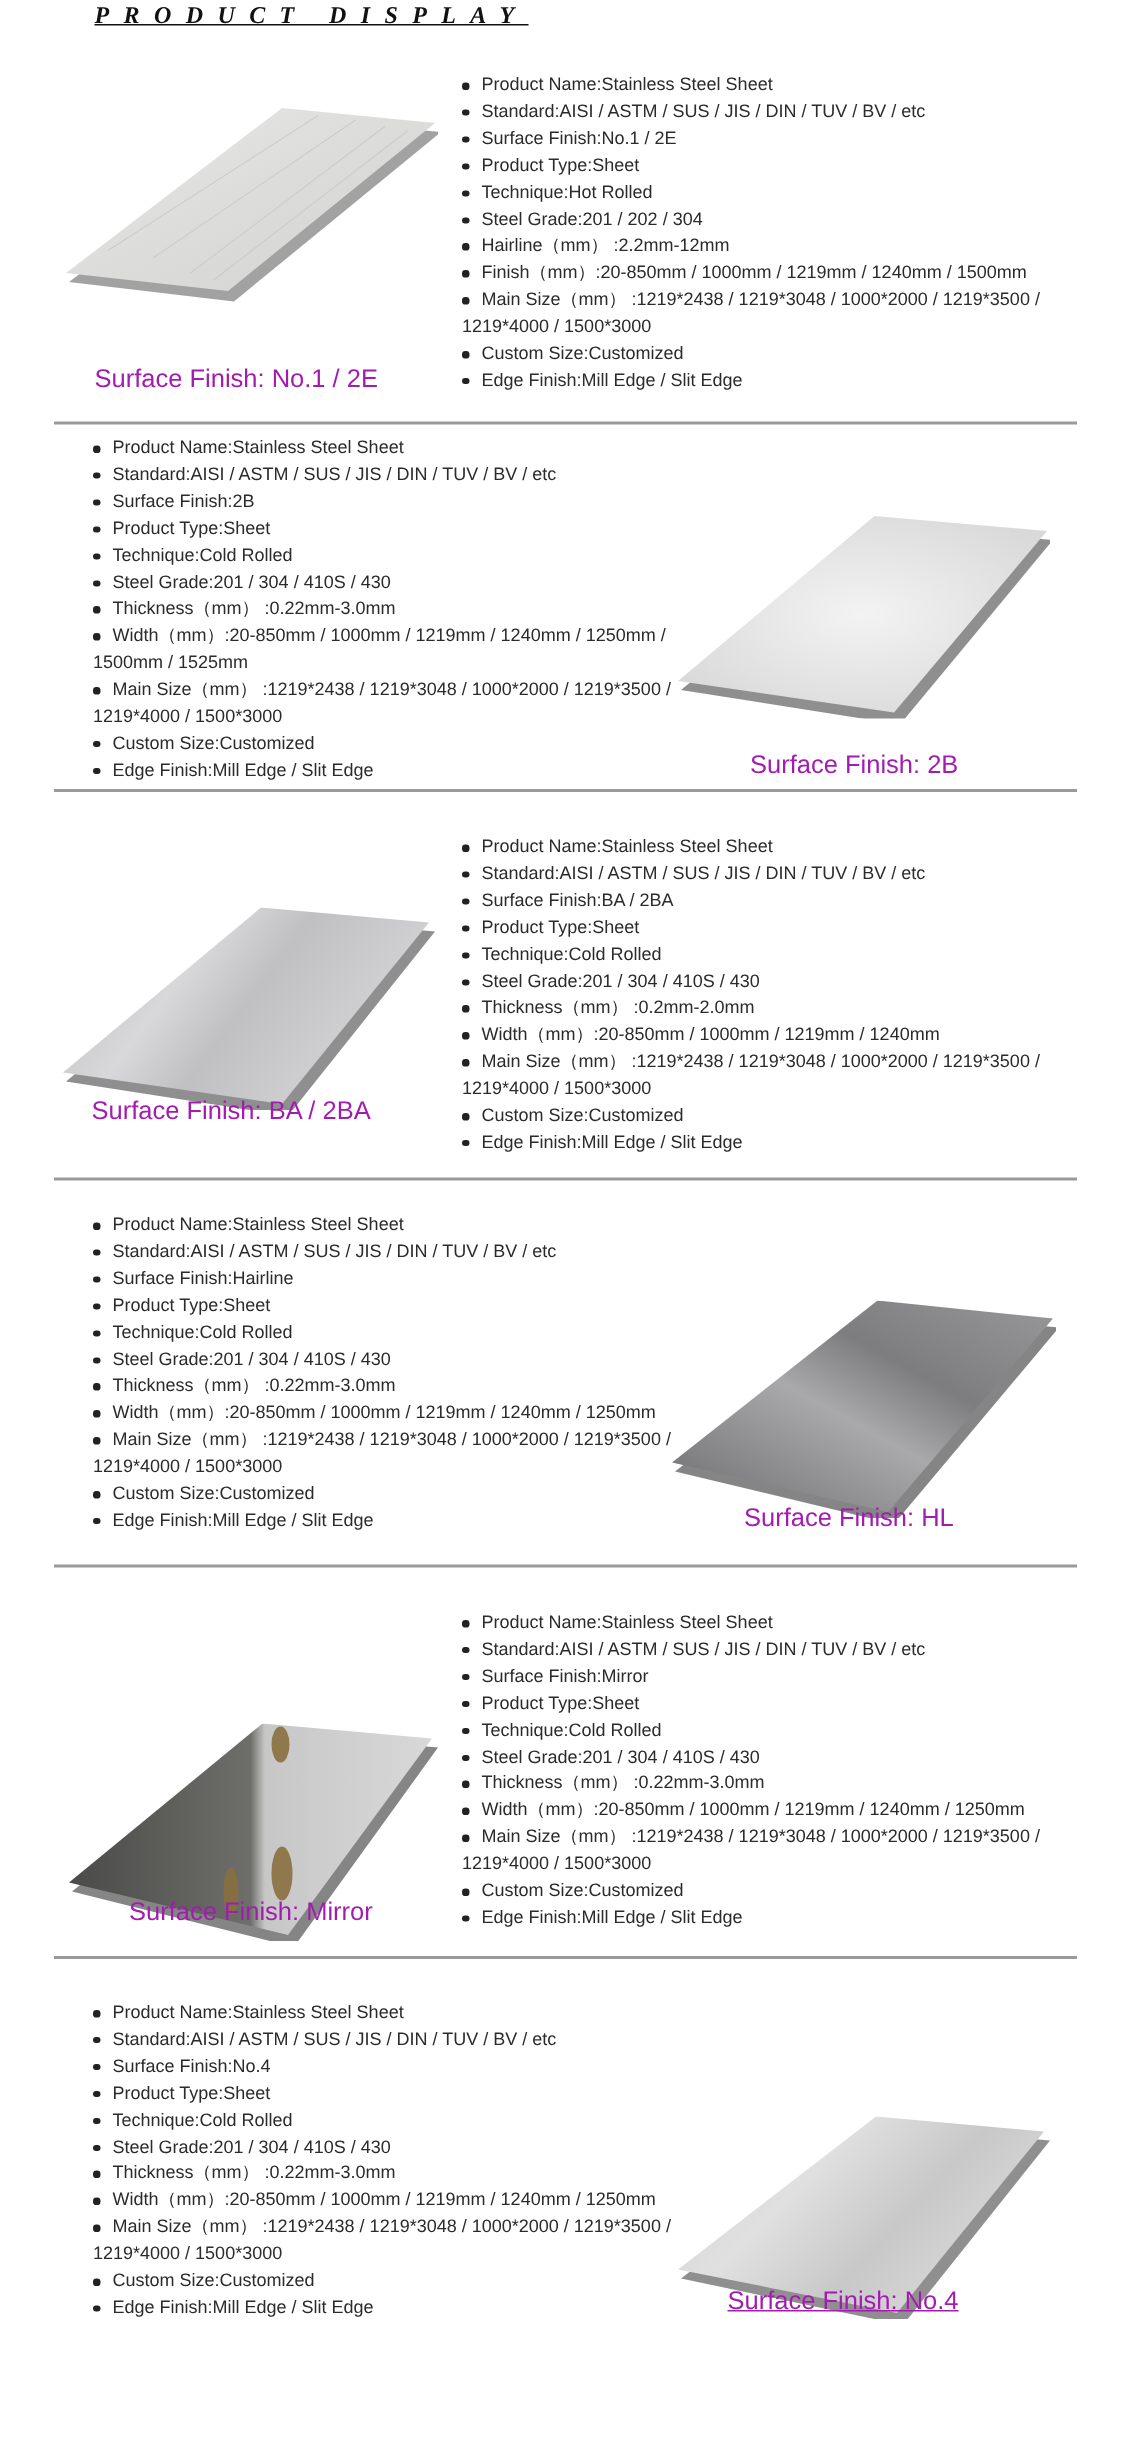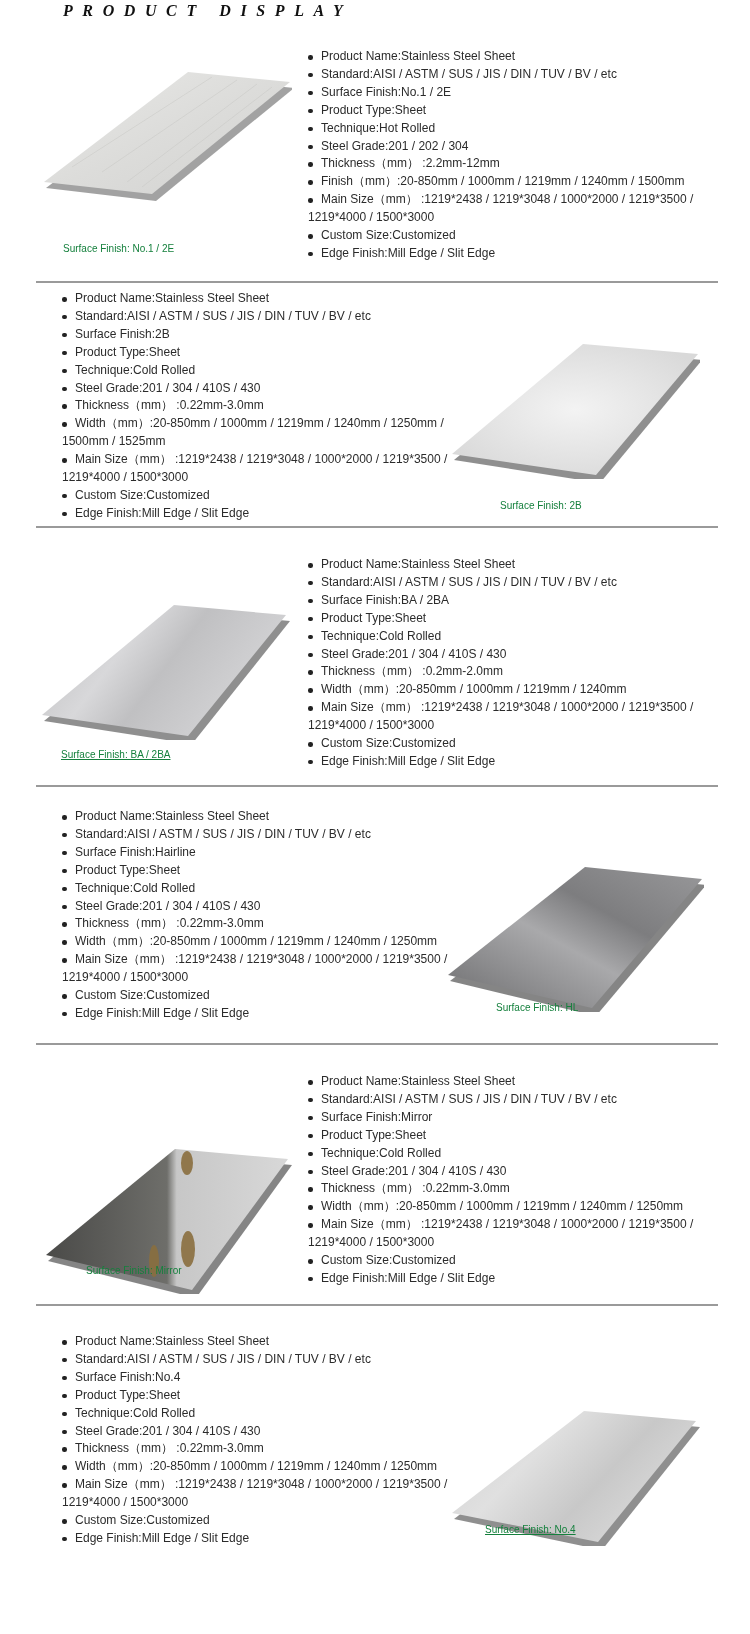--- a/index.html
+++ b/index.html
@@ -2,32 +2,32 @@
 <html><head>
 <meta charset="utf-8">
 <style>
   * { box-sizing: border-box; margin: 0; padding: 0; }
   html, body { width: 750px; height: 1634px; background: #ffffff; overflow: hidden; }
   body { position: relative; font-family: "Liberation Sans", sans-serif; color: #222; }
 
   .page-title {
     position: absolute; left: 63px; top: 2px;
     font-family: "Liberation Serif", serif; font-weight: bold; font-style: italic;
-    font-size: 16px; letter-spacing: 9.6px; color: #111;
+    font-size: 16px; letter-spacing: 9.6px; color: #111; text-decoration: underline;
   }
   .divider { position: absolute; left: 36px; width: 682px; height: 2px; background: #9a9a9a; }
 
   .specs { position: absolute; list-style: none; font-size: 12px; line-height: 17.9px; color: #2b2b2b; }
   .specs li { position: relative; padding-left: 13px; white-space: nowrap; }
   .specs li .bullet {
     position: absolute; left: 0; top: 7px; width: 4.5px; height: 4.5px; border-radius: 50%; background: #222;
   }
   .specs li .cont { display: block; margin-left: -13px; }
 
-  .caption { position: absolute; font-size: 10px; color: #15803d; white-space: nowrap; }
+  .caption { position: absolute; font-size: 17px; color: #a21caf; white-space: nowrap; }
 
   .sheet { position: absolute; }
   .sheet svg { display: block; }
 </style>
 </head>
 <body>
 
 <div class="page-title">PRODUCT DISPLAY</div>
 
 <div class="sheet" style="left:42px; top:72px;">
@@ -50,21 +50,21 @@
   </svg>
 </div>
 <div class="caption" style="left:63px; top:243px;">Surface Finish: No.1 / 2E</div>
 <ul class="specs" style="left:308px; top:48px;">
   <li><span class="bullet"></span><span>Product Name:Stainless Steel Sheet</span></li>
   <li><span class="bullet"></span><span>Standard:AISI / ASTM / SUS / JIS / DIN / TUV / BV / etc</span></li>
   <li><span class="bullet"></span><span>Surface Finish:No.1 / 2E</span></li>
   <li><span class="bullet"></span><span>Product Type:Sheet</span></li>
   <li><span class="bullet"></span><span>Technique:Hot Rolled</span></li>
   <li><span class="bullet"></span><span>Steel Grade:201 / 202 / 304</span></li>
-  <li><span class="bullet"></span><span>Thickness（mm） :2.2mm-12mm</span></li>
+  <li><span class="bullet"></span><span>Hairline（mm） :2.2mm-12mm</span></li>
   <li><span class="bullet"></span><span>Finish（mm）:20-850mm / 1000mm / 1219mm / 1240mm / 1500mm</span></li>
   <li><span class="bullet"></span><span>Main Size（mm） :1219*2438 / 1219*3048 / 1000*2000 / 1219*3500 /</span><span class="cont">1219*4000 / 1500*3000</span></li>
   <li><span class="bullet"></span><span>Custom Size:Customized</span></li>
   <li><span class="bullet"></span><span>Edge Finish:Mill Edge / Slit Edge</span></li>
 </ul>
 <div class="divider" style="top:281px;"></div>
 
 <ul class="specs" style="left:62px; top:290px;">
   <li><span class="bullet"></span><span>Product Name:Stainless Steel Sheet</span></li>
   <li><span class="bullet"></span><span>Standard:AISI / ASTM / SUS / JIS / DIN / TUV / BV / etc</span></li>
@@ -100,21 +100,21 @@
         <stop offset="0" stop-color="#b9b9bb"></stop>
           <stop offset="0.4" stop-color="#d8d8da"></stop>
           <stop offset="0.6" stop-color="#c0c0c2"></stop>
           <stop offset="1" stop-color="#d5d5d7"></stop>
       </linearGradient>
     </defs>
     <polygon points="2,112 135,2 248,12 150,135" fill="#444" opacity="0.6" transform="translate(2,4)"></polygon>
     <polygon points="2,110 134,0 246,10 148,131" fill="url(#g3)"></polygon>
   </svg>
 </div>
-<div class="caption" style="left:61px; top:749px;text-decoration:underline;">Surface Finish: BA / 2BA</div>
+<div class="caption" style="left:61px; top:731px;">Surface Finish: BA / 2BA</div>
 <ul class="specs" style="left:308px; top:556px;">
   <li><span class="bullet"></span><span>Product Name:Stainless Steel Sheet</span></li>
   <li><span class="bullet"></span><span>Standard:AISI / ASTM / SUS / JIS / DIN / TUV / BV / etc</span></li>
   <li><span class="bullet"></span><span>Surface Finish:BA / 2BA</span></li>
   <li><span class="bullet"></span><span>Product Type:Sheet</span></li>
   <li><span class="bullet"></span><span>Technique:Cold Rolled</span></li>
   <li><span class="bullet"></span><span>Steel Grade:201 / 304 / 410S / 430</span></li>
   <li><span class="bullet"></span><span>Thickness（mm） :0.2mm-2.0mm</span></li>
   <li><span class="bullet"></span><span>Width（mm）:20-850mm / 1000mm / 1219mm / 1240mm</span></li>
   <li><span class="bullet"></span><span>Main Size（mm） :1219*2438 / 1219*3048 / 1000*2000 / 1219*3500 /</span><span class="cont">1219*4000 / 1500*3000</span></li>

